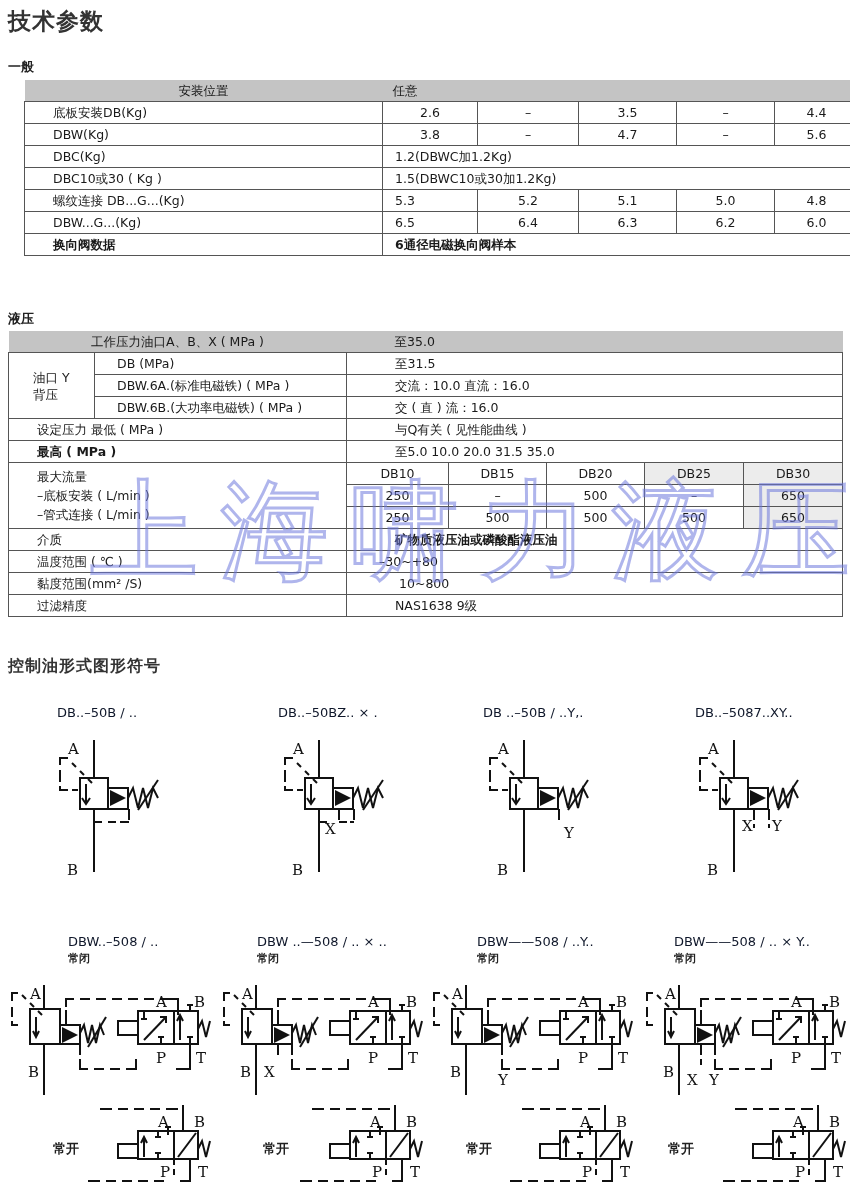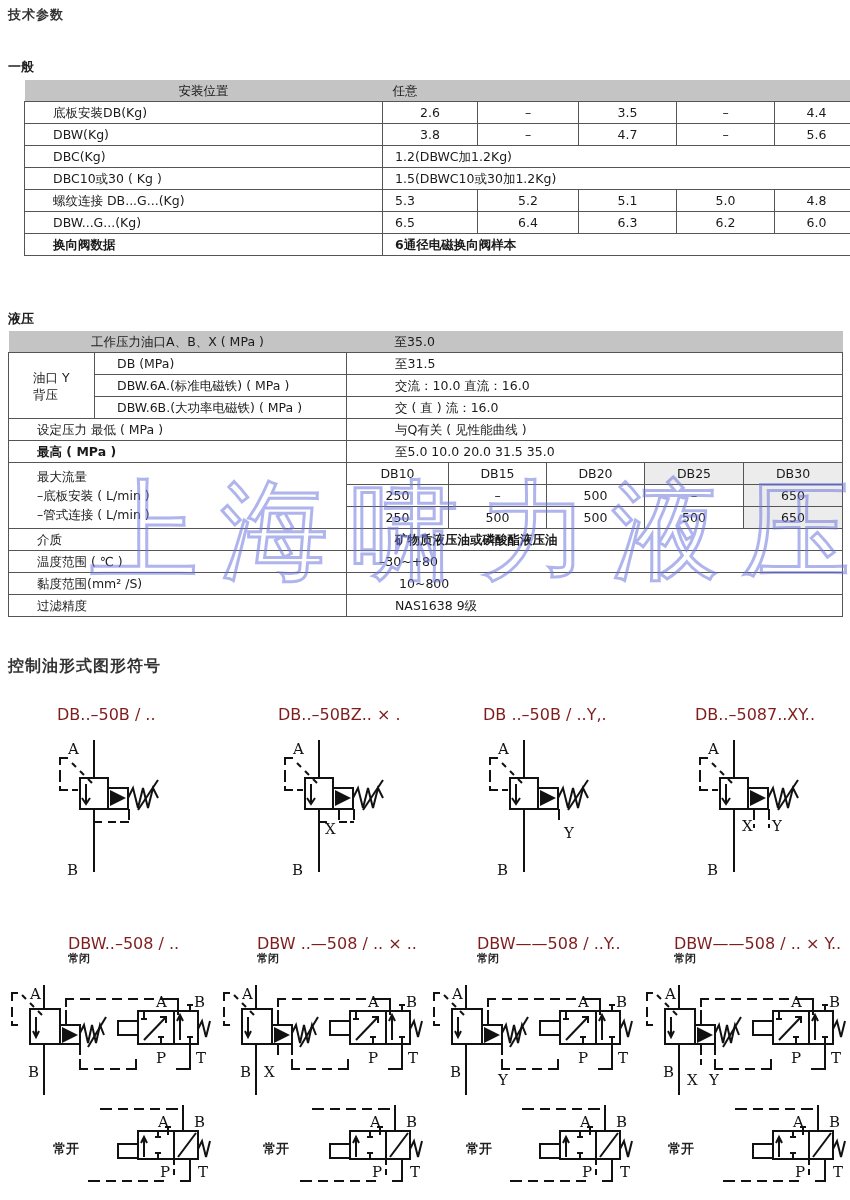--- a/index.html
+++ b/index.html
@@ -1,20 +1,20 @@
 <!DOCTYPE html>
 <html><head>
   <meta charset="utf-8">
   <style>
     html, body { margin: 0; padding: 0; background: #ffffff; }
     body {
       width: 850px; height: 1200px; position: relative; overflow: hidden;
       font-family: "DejaVu Sans", "Liberation Sans", sans-serif; color: #1a1a1a;
     }
-    .h1 { position: absolute; left: 8px; top: 6px; font-size: 13px; font-weight: bold; color: #333; letter-spacing: 1px; }
+    .h1 { position: absolute; left: 8px; top: 6px; font-size: 23px; font-weight: bold; color: #333; letter-spacing: 1px; }
     .h2 { position: absolute; left: 8px; font-size: 13px; font-weight: bold; color: #222; }
     .h3 { position: absolute; left: 8px; top: 656px; font-size: 16px; font-weight: bold; color: #333; letter-spacing: 1px; }
 
     table.spec {
       position: absolute; left: 8px; border-collapse: collapse;
       font-size: 12.5px; table-layout: fixed; width: 834px;
     }
     table.spec td {
       border: 1px solid #555; padding: 0 6px; height: 21px; line-height: 20px;
       white-space: nowrap; overflow: hidden; background: transparent;
@@ -28,21 +28,21 @@
     .watermark {
       position: absolute; left: 80px; top: 466px; width: 780px; height: 130px;
       display: flex; justify-content: space-between; align-items: center;
       font-family: "DejaVu Serif", serif; font-size: 108px; line-height: 1;
       color: rgba(255,255,255,0.0);
       -webkit-text-stroke: 3px rgba(110,120,220,0.55);
       pointer-events: none; letter-spacing: 0;
     }
     .watermark span { display: inline-block; width: 128px; text-align: center; }
 
-    .sym-label { position: absolute; font-size: 16px; color: #7f1d1d; white-space: nowrap; }
+    .sym-label { position: absolute; font-size: 13px; color: #0f172a; white-space: nowrap; }
     .sym-sub { position: absolute; font-size: 11px; color: #222; font-weight: bold; }
     svg.sym { position: absolute; overflow: visible; }
     svg.sym text { font-family: "DejaVu Serif", serif; font-size: 15px; fill: #111; }
     .no-label { position: absolute; font-size: 13px; color: #222; font-weight: bold; }
   </style>
 </head>
 <body>
 
 <div class="h1">技术参数</div>
 

